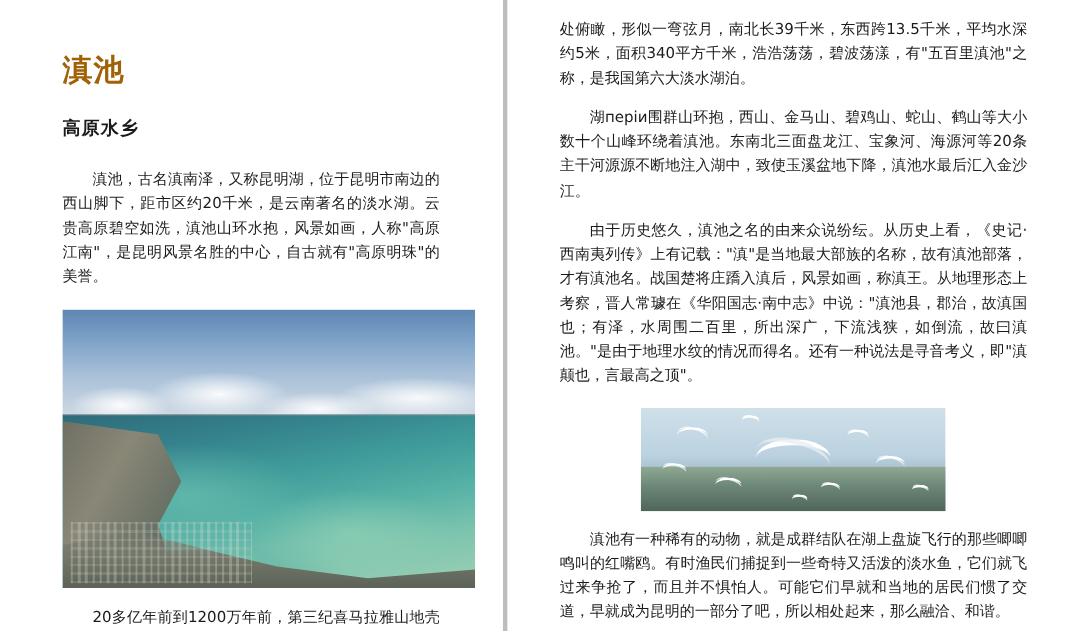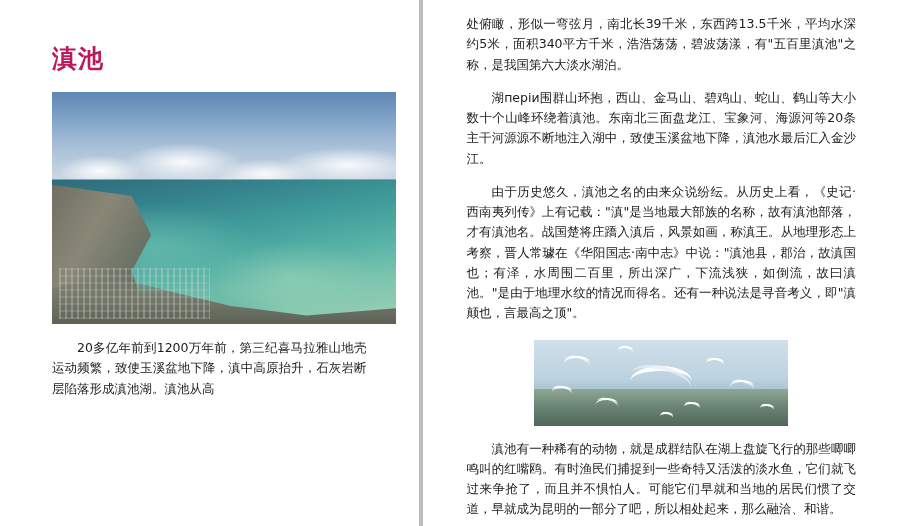--- a/index.html
+++ b/index.html
@@ -36,21 +36,21 @@
     background: #bdbdbd;
     height: 526px;
     flex: 0 0 4px;
   }
   .page-right {
     width: 514px;
     padding: 14px 44px 0 44px;
   }
 
   .doc-title {
-    color: #be185d;
+    color: #a16207;
     font-size: 25px;
     font-weight: bold;
     letter-spacing: 1px;
     margin: 26px 0 0 0;
     line-height: 1.2;
     font-family: "DejaVu Sans", "Liberation Sans", sans-serif;
   }
   .doc-subtitle {
     color: #1a1a1a;
     font-size: 15px;
@@ -216,21 +216,23 @@
     margin-top: 0;
   }
 </style>
 </head>
 <body>
 
 <div class="spread">
 
   <div class="page page-left">
     <h1 class="doc-title">滇池</h1>
-
+    <h2 class="doc-subtitle">高原水乡</h2>
+
+    <p class="para indent left-intro">滇池，古名滇南泽，又称昆明湖，位于昆明市南边的西山脚下，距市区约20千米，是云南著名的淡水湖。云贵高原碧空如洗，滇池山环水抱，风景如画，人称"高原江南"，是昆明风景名胜的中心，自古就有"高原明珠"的美誉。</p>
 
     <div class="photo">
       <div class="sky"></div>
       <div class="clouds"></div>
       <div class="horizon"></div>
       <div class="water"></div>
       <div class="water-swirl"></div>
       <div class="shore-left"></div>
       <div class="shore-bottom"></div>
       <div class="city"></div>

